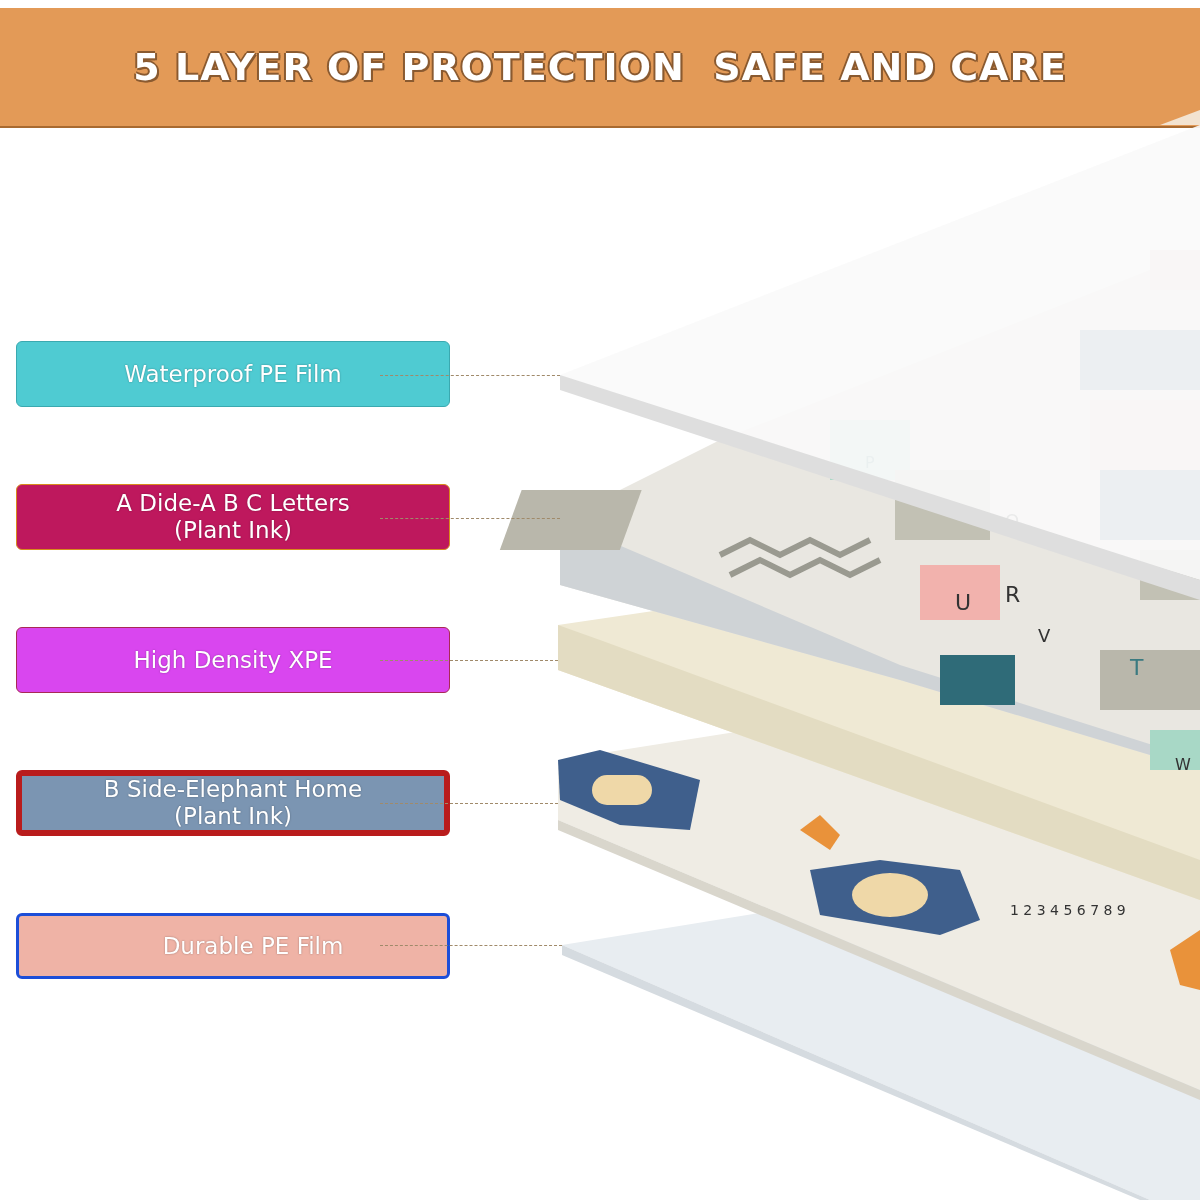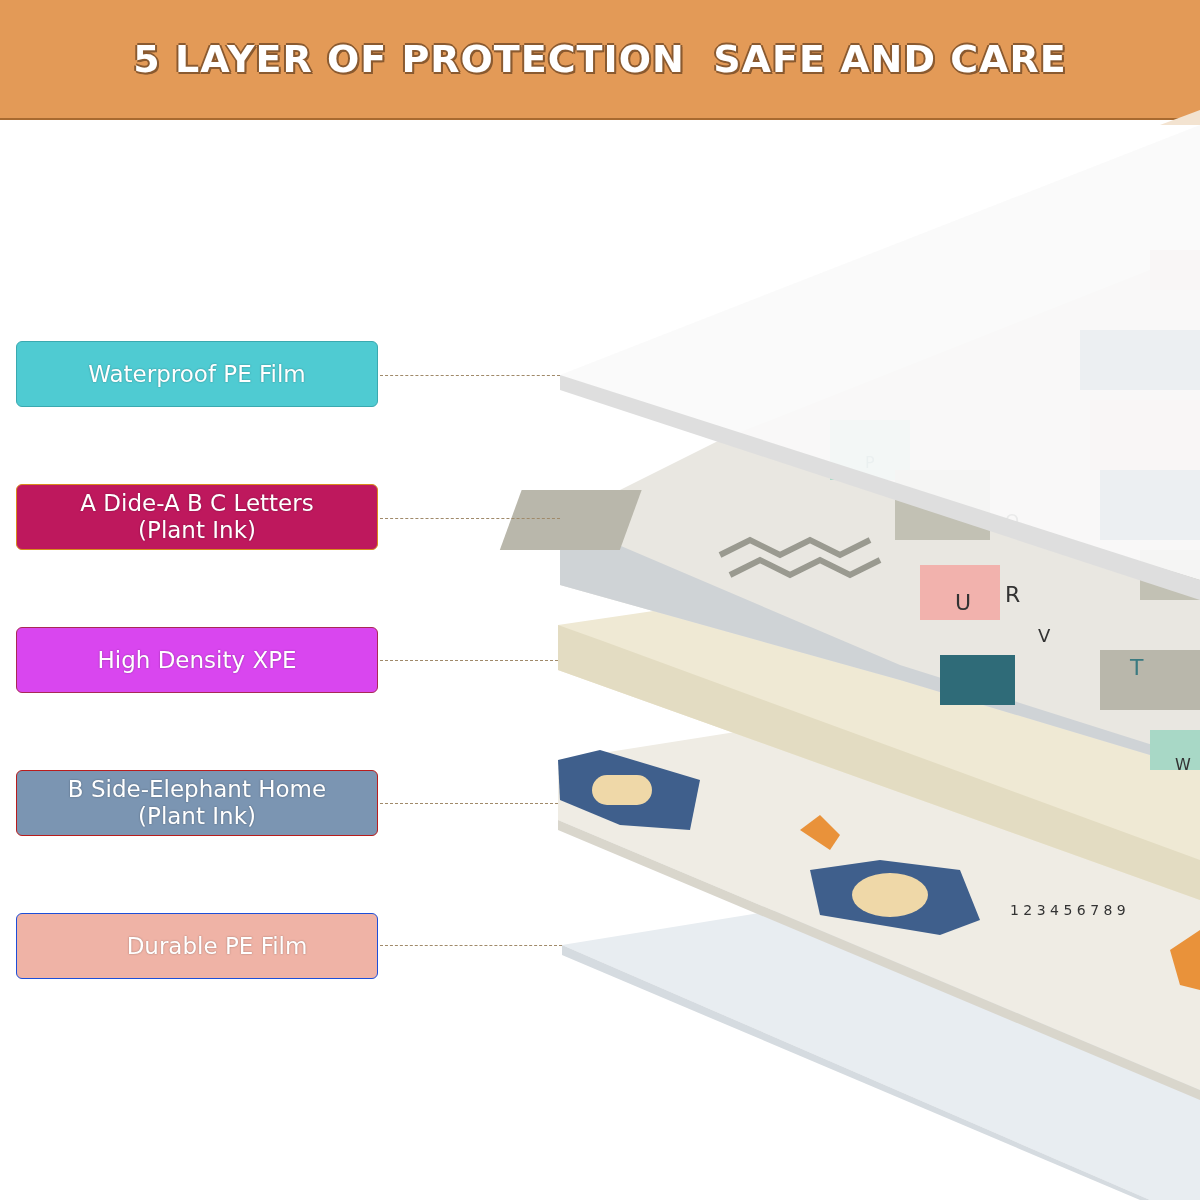--- a/index.html
+++ b/index.html
@@ -1,19 +1,19 @@
 <!DOCTYPE html>
 <html><head>
 <meta charset="utf-8">
 <style>
   html, body { margin:0; padding:0; }
   body { width:1200px; height:1200px; background:#ffffff; position:relative; overflow:hidden; font-family:"DejaVu Sans", sans-serif; }
-  .banner { position:absolute; left:0; top:0; width:1200px; height:118px; background:#e39a57; border-bottom:2px solid #a86a30; display:flex; align-items:center; justify-content:center; }
+  .banner { position:absolute; left:0; top:8px; width:1200px; height:118px; background:#e39a57; border-bottom:2px solid #a86a30; display:flex; align-items:center; justify-content:center; }
   .banner-title { color:#ffffff; font-family:"DejaVu Sans", sans-serif; font-weight:bold; font-size:38px; letter-spacing:1px; text-shadow: 2px 0 0 #8a5a30, -2px 0 0 #8a5a30, 0 2px 0 #8a5a30, 0 -2px 0 #8a5a30, 2px 2px 0 #8a5a30; white-space:pre; }
-  .label-box { position:absolute; left:16px; width:362px; height:66px; border-radius:6px; display:flex; align-items:center; justify-content:center; text-align:center; color:#ffffff; font-family:"DejaVu Sans", sans-serif; font-size:23px; line-height:27px; box-sizing:border-box; text-shadow:0 0 2px rgba(0,0,0,0.35); }
+  .label-box { position:absolute; left:16px; width:434px; height:66px; border-radius:6px; display:flex; align-items:center; justify-content:center; text-align:center; color:#ffffff; font-family:"DejaVu Sans", sans-serif; font-size:23px; line-height:27px; box-sizing:border-box; text-shadow:0 0 2px rgba(0,0,0,0.35); }
   .label-text { white-space:pre-line; }
   .leader { position:absolute; left:380px; height:0; border-top:1px dashed #a08a6a; }
   svg.layers { position:absolute; left:0; top:0; }
 </style>
 </head>
 <body>
 
 <div class="banner">
   <span class="banner-title">5 LAYER OF PROTECTION  SAFE AND CARE</span>
 </div>
@@ -85,22 +85,22 @@
   <span class="label-text">A Dide-A B C Letters
 (Plant Ink)</span>
 </div>
 <div class="leader" style="top:518px;width:180px;"></div>
 
 <div class="label-box" style="top:627px;background:#d946ef;border:1px solid #a82a55;">
   <span class="label-text">High Density XPE</span>
 </div>
 <div class="leader" style="top:660px;width:178px;"></div>
 
-<div class="label-box" style="top:770px;background:#7b95b2;border:1px solid #b91c1c;">
+<div class="label-box" style="top:770px;background:#7b95b2;border:6px solid #b91c1c;">
   <span class="label-text">B Side-Elephant Home
 (Plant Ink)</span>
 </div>
 <div class="leader" style="top:803px;width:178px;"></div>
 
-<div class="label-box" style="top:913px;background:#efb3a6;border:1px solid #1d4ed8;padding-left:40px;">
+<div class="label-box" style="top:913px;background:#efb3a6;border:3px solid #1d4ed8;padding-left:40px;">
   <span class="label-text">Durable PE Film</span>
 </div>
 <div class="leader" style="top:945px;width:182px;"></div>
 
 </body></html>

